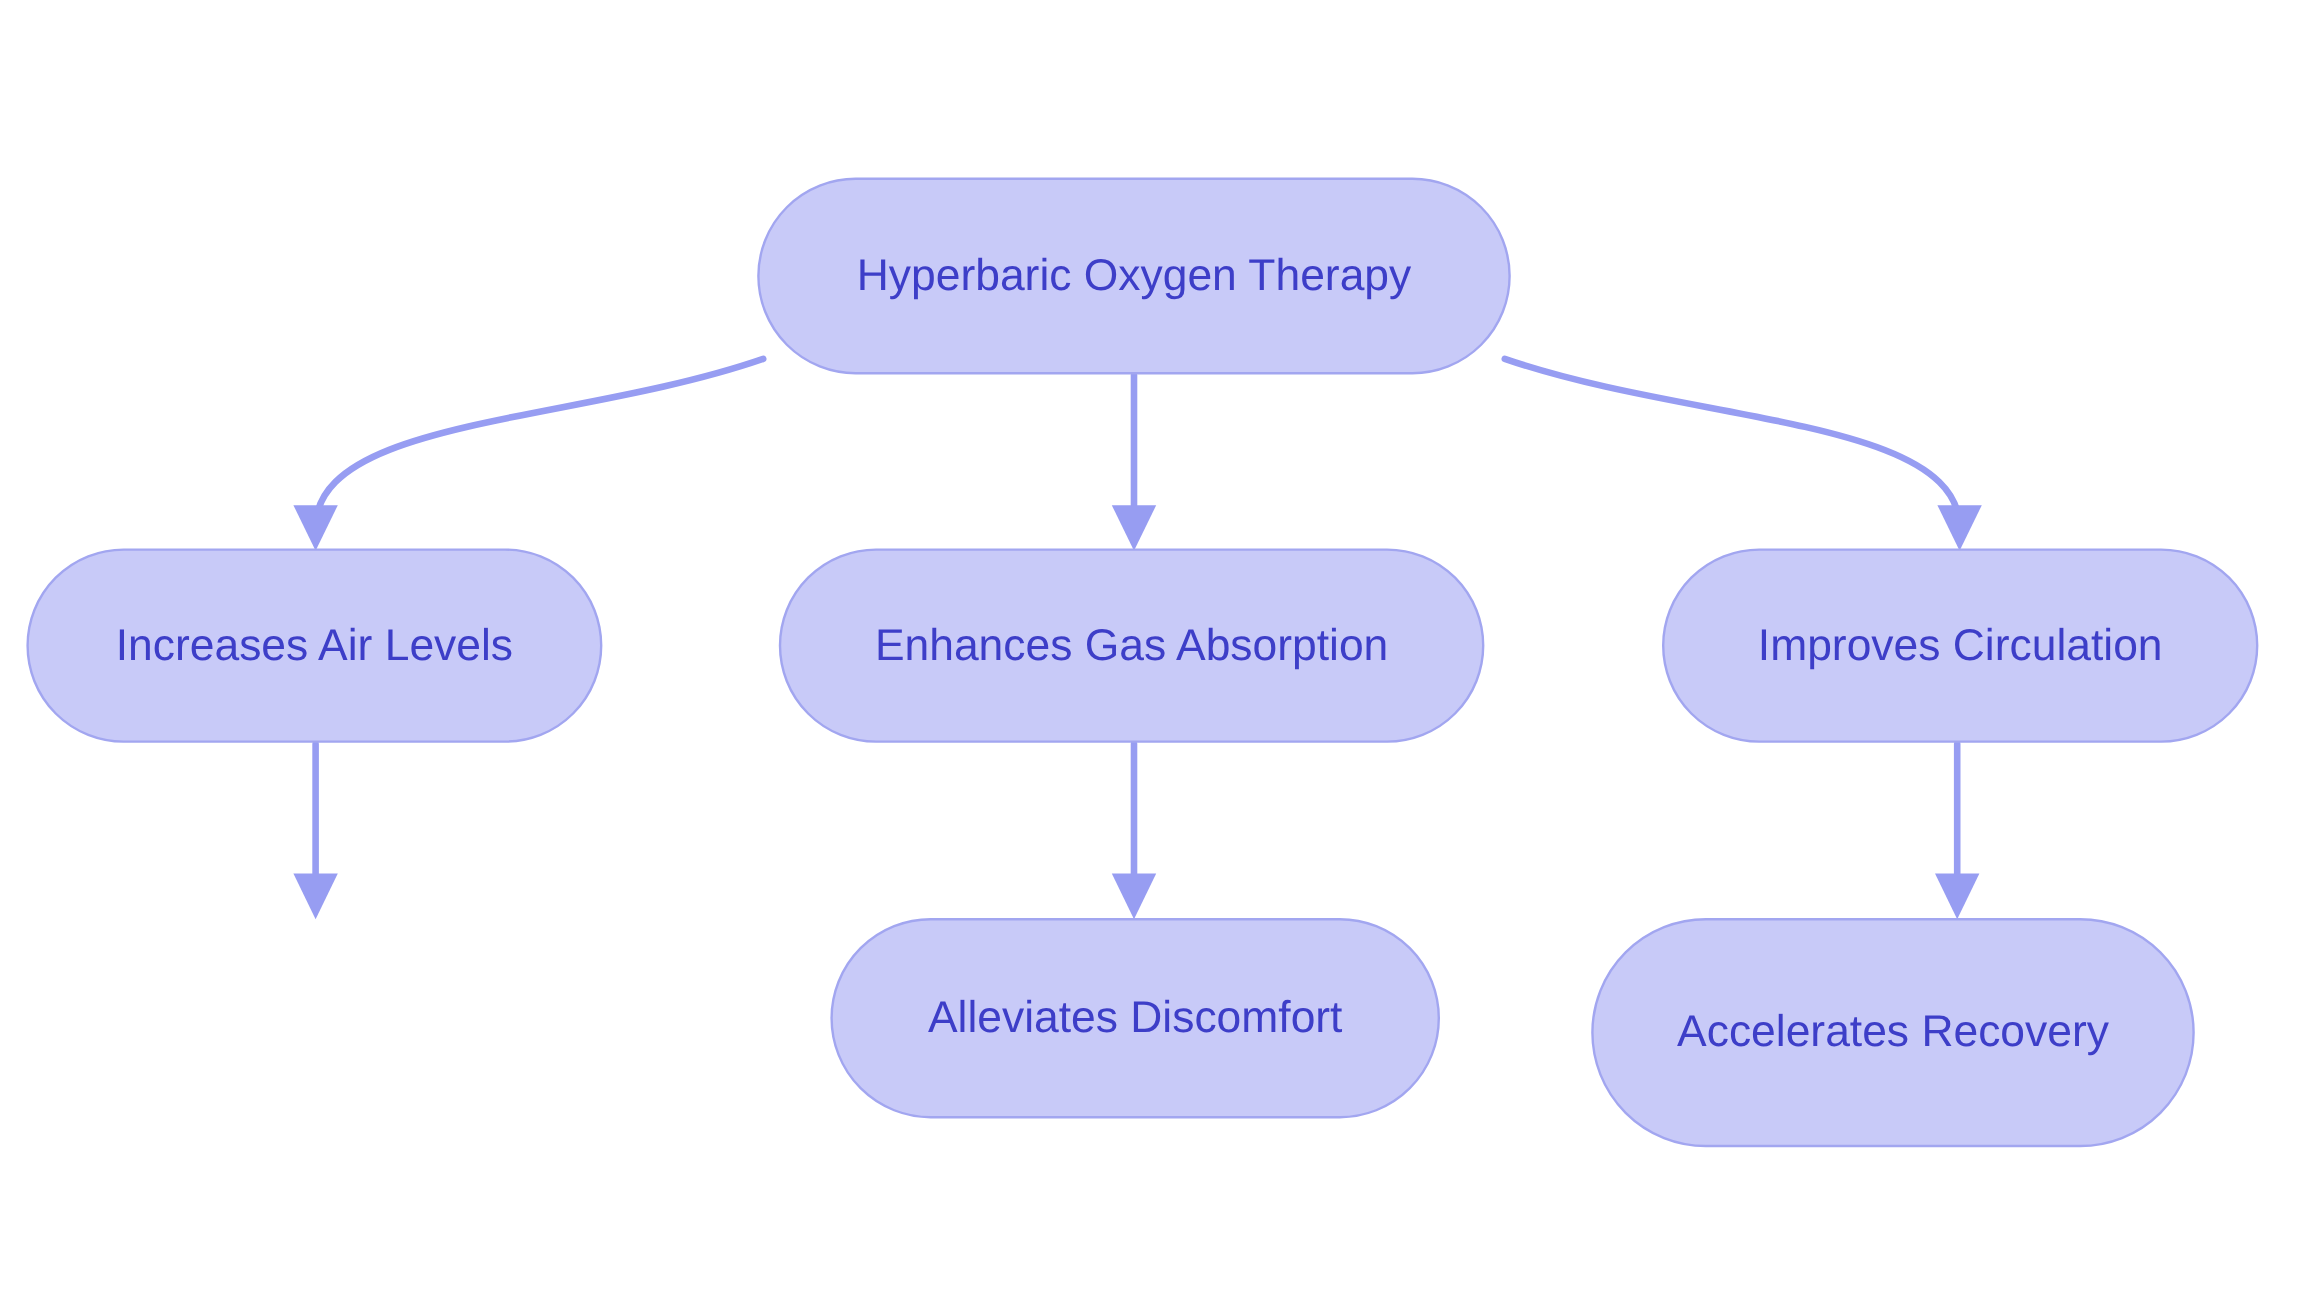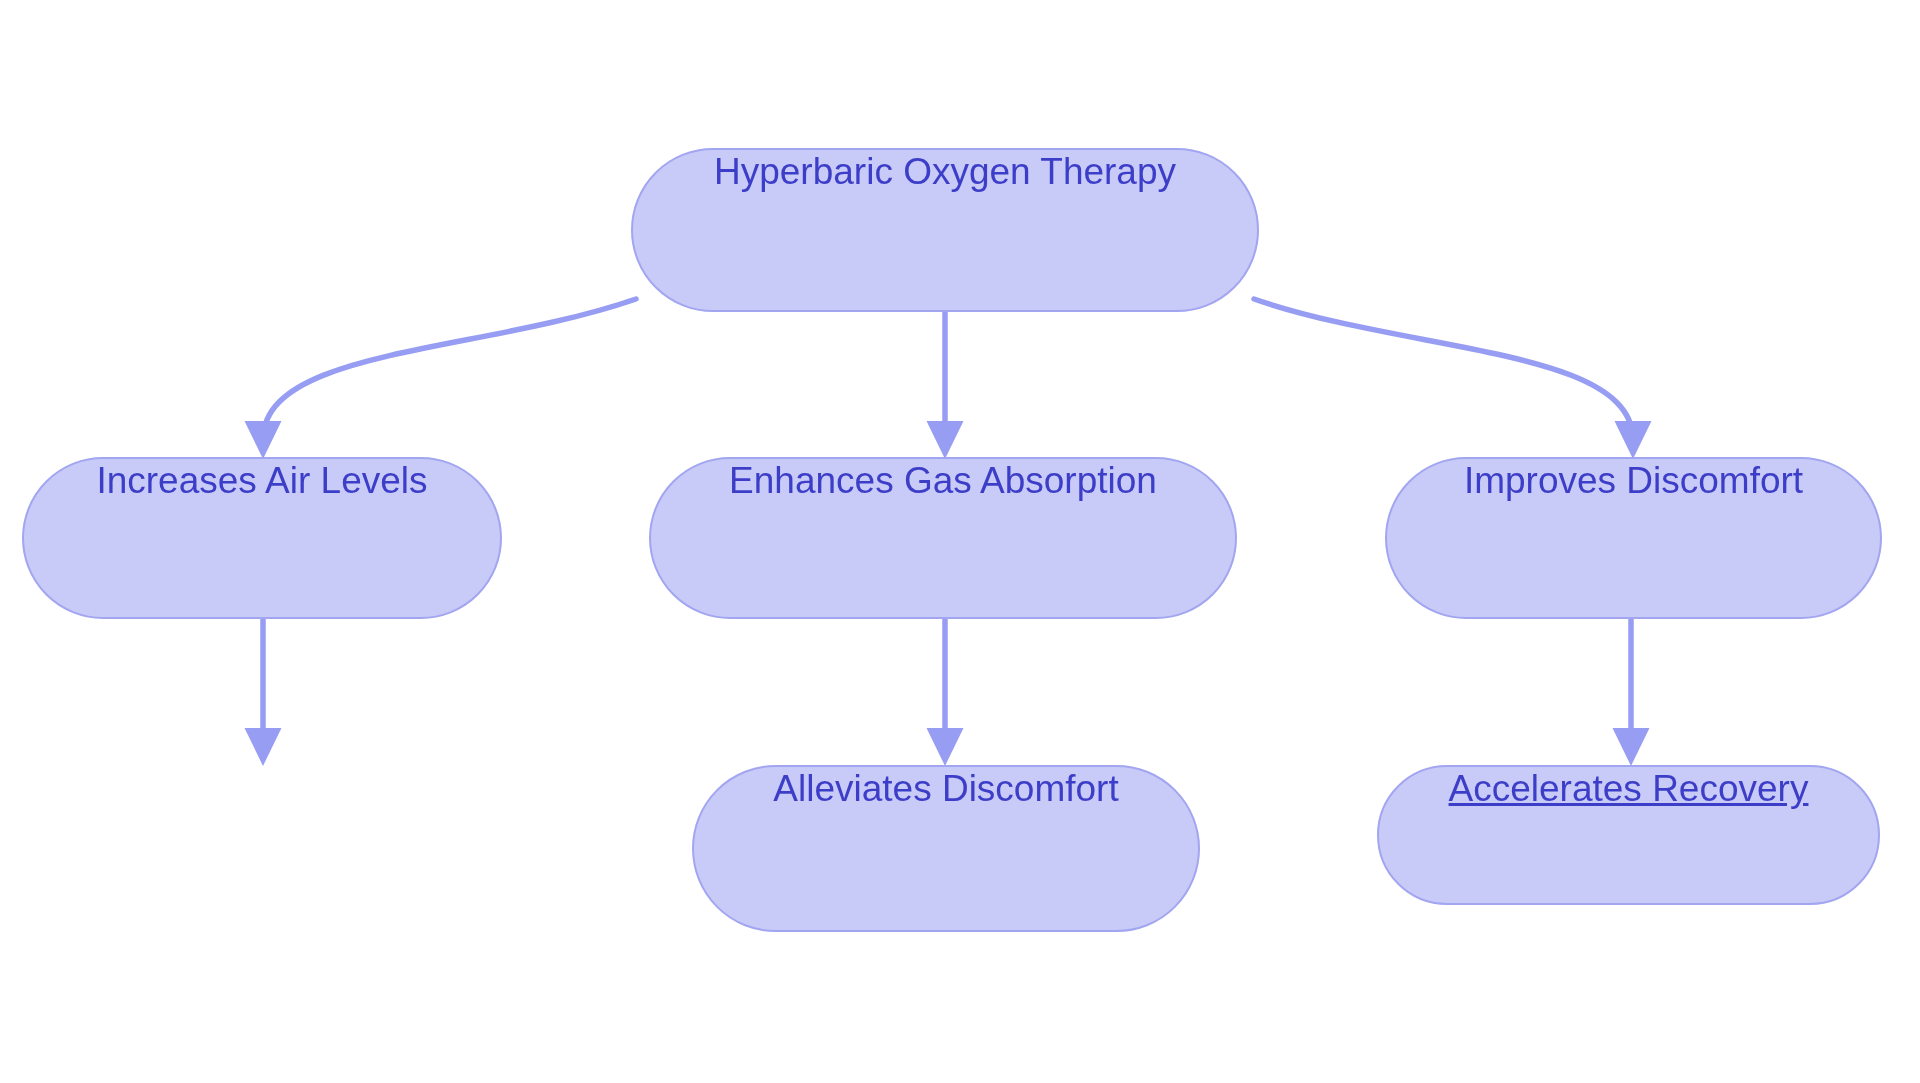--- a/index.html
+++ b/index.html
@@ -36,32 +36,32 @@
   .node {
     position: absolute;
     box-sizing: border-box;
     background: var(--node-fill, #c8caf8);
     border: 2px solid var(--node-border, #a2a6f0);
     border-radius: 999px;
     color: var(--node-text, #3d3ec8);
     font-size: 37px;
     line-height: 1.2;
     display: flex;
-    align-items: flex-start;
+    align-items: center;
     justify-content: center;
     text-align: center;
     white-space: nowrap;
   }
   .node-root       { left: 631px;  top: 148px; width: 628px; height: 164px; }
   .node-air        { left: 22px;   top: 457px; width: 480px; height: 162px; }
   .node-gas        { left: 649px;  top: 457px; width: 588px; height: 162px; }
   .node-circ       { left: 1385px; top: 457px; width: 497px; height: 162px; }
   .node-swell      { left: 43px;   top: 765px; width: 441px; height: 167px; }
   .node-discomfort { left: 692px;  top: 765px; width: 508px; height: 167px; }
-  .node-recovery   { left: 1377px; top: 765px; width: 503px; height: 140px; text-decoration: underline; }
+  .node-recovery   { left: 1326px; top: 765px; width: 503px; height: 191px; }
 </style>
 </head>
 <body>
 
 <div class="canvas">
 
   <svg class="edges-layer" viewBox="0 0 1920 1083">
 
     <path class="edge-path" d="M 636 299 C 480 353, 263 348, 263 440"></path>
     <polygon class="edge-arrowhead" points="244.5,421 281.5,421 263,459"></polygon>
@@ -88,21 +88,21 @@
 
   <div class="node node-gas">
     <span>Enhances Gas Absorption</span>
   </div>
 
   <div class="node node-air">
     <span>Increases Air Levels</span>
   </div>
 
   <div class="node node-circ">
-    <span>Improves Discomfort</span>
+    <span>Improves Circulation</span>
   </div>
 
 
   <div class="node node-discomfort">
     <span>Alleviates Discomfort</span>
   </div>
 
   <div class="node node-recovery">
     <span>Accelerates Recovery</span>
   </div>

